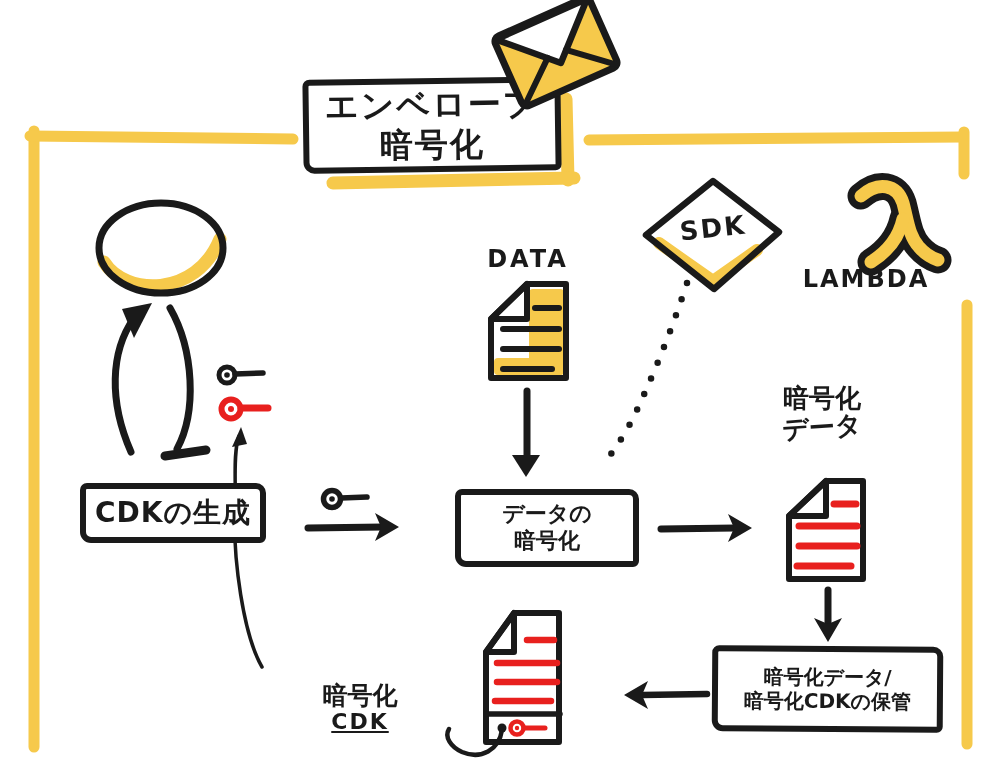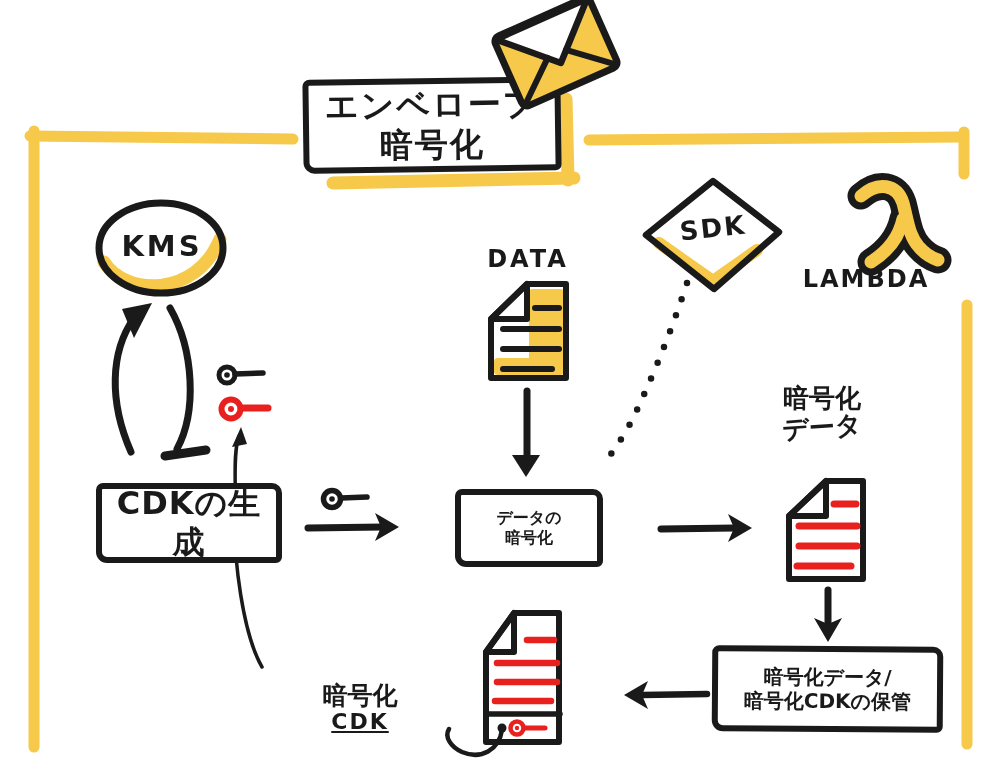--- a/index.html
+++ b/index.html
@@ -8,22 +8,22 @@
     font-family:"DejaVu Sans","Liberation Sans",sans-serif;font-weight:bold;color:#1a1a1a;
   }
   .layer{position:absolute;left:0;top:0;z-index:1;}
   .hand-box{
     position:absolute;box-sizing:border-box;background:#ffffff;border:6px solid #1a1a1a;
     border-radius:7px 10px 6px 11px;display:flex;flex-direction:column;align-items:center;
     justify-content:center;text-align:center;z-index:3;line-height:1.22;
   }
   .lbl{position:absolute;text-align:center;z-index:3;line-height:1.12;}
   .title-box{left:303px;top:78px;width:258px;height:94px;font-size:33px;transform:rotate(-0.8deg);letter-spacing:2px;}
-  .gen-box{left:80px;top:483px;width:186px;height:80px;font-size:32px;letter-spacing:1px;margin-left:16px;}
-  .enc-box{left:455px;top:489px;width:148px;height:78px;font-size:16px;}
+  .gen-box{left:80px;top:483px;width:186px;height:60px;font-size:28px;letter-spacing:1px;}
+  .enc-box{left:455px;top:489px;width:184px;height:78px;font-size:22px;}
   .store-box{left:712px;top:646px;width:231px;height:86px;font-size:20px;transform:rotate(0.4deg);}
   .kms-lbl{left:100px;top:230px;width:124px;font-size:29px;letter-spacing:3px;}
   .data-lbl{left:482px;top:246px;width:92px;font-size:24px;letter-spacing:3px;text-align:center;}
   .sdk-lbl{left:663px;top:214px;width:100px;font-size:26px;letter-spacing:2px;transform:rotate(-6deg);}
   .lambda-lbl{left:800px;top:266px;width:132px;font-size:24px;letter-spacing:2px;}
   .encdata-lbl{left:748px;top:384px;width:148px;font-size:26px;}
   .encdata-lbl .l2{display:block;transform:rotate(-4deg);}
   .enccdk-lbl{left:300px;top:682px;width:120px;font-size:25px;}
   .enccdk-lbl .l2{display:block;font-size:22px;letter-spacing:2px;text-decoration:underline;}
   .envelope-layer{position:absolute;left:480px;top:-6px;z-index:4;}
@@ -185,21 +185,20 @@
   <div class="hand-box enc-box">
     <span>データの</span>
     <span>暗号化</span>
   </div>
 
   <div class="hand-box store-box">
     <span>暗号化データ/</span>
     <span>暗号化CDKの保管</span>
   </div>
 
-  <div class="lbl kms-lbl">KMS</div>
   <div class="lbl data-lbl">DATA</div>
   <div class="lbl sdk-lbl">SDK</div>
   <div class="lbl lambda-lbl">LAMBDA</div>
 
   <div class="lbl encdata-lbl">
     <span>暗号化</span>
     <span class="l2">データ</span>
   </div>
 
   <div class="lbl enccdk-lbl">

